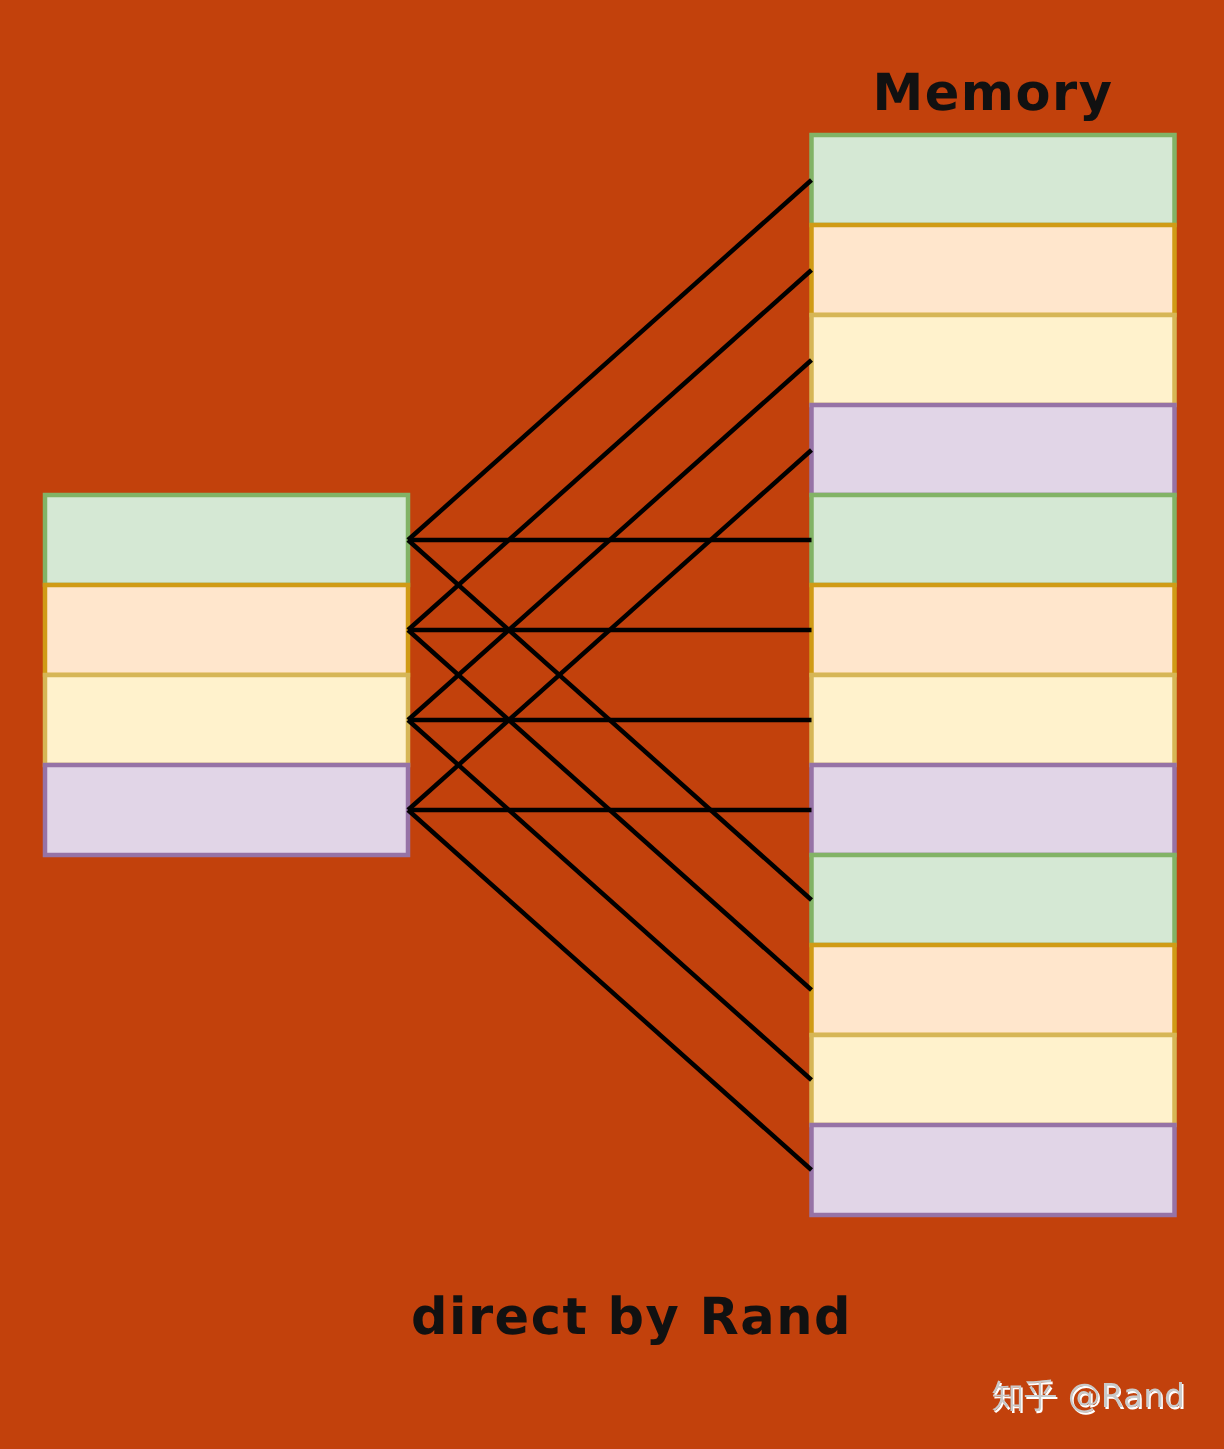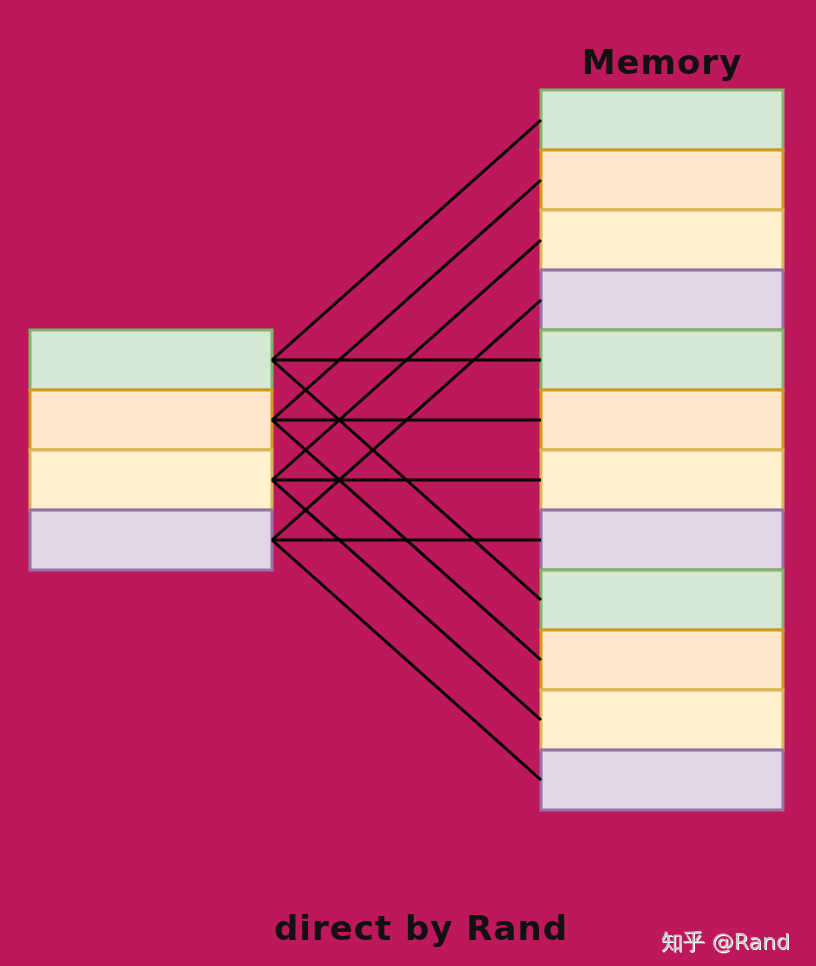--- a/index.html
+++ b/index.html
@@ -5,21 +5,21 @@
   html, body {
     margin: 0;
     padding: 0;
     background: #ffffff;
     font-family: "DejaVu Sans", sans-serif;
   }
   .canvas {
     position: relative;
     width: 816px;
     height: 966px;
-    background: #be185d;
+    background: #c2410c;
     overflow: hidden;
   }
   .diagram-svg {
     position: absolute;
     left: 0;
     top: 0;
     width: 816px;
     height: 966px;
     display: block;
   }
@@ -38,36 +38,35 @@
   }
   .cache-title {
     left: 30px;
     top: 282px;
     width: 242px;
   }
   .caption {
     position: absolute;
     left: 26px;
     right: 0;
-    top: 908px;
+    top: 858px;
     text-align: center;
     font-size: 34px;
     font-weight: 600;
     color: #111111;
     letter-spacing: 1px;
   }
   .watermark {
     position: absolute;
     right: 26px;
     top: 916px;
     font-size: 22px;
     color: #c9c9c9;
     text-shadow: 1px 1px 0 #ffffff;
     white-space: nowrap;
-    margin-top: 11px;
   }
 </style>
 </head>
 <body>
 
 <div class="canvas">
 
   <svg class="diagram-svg" xmlns="http://www.w3.org/2000/svg" viewBox="0 0 816 966">
       <rect x="541" y="90" width="242" height="60" fill="#d5e8d4" stroke="#82b366" stroke-width="3"></rect>
       <rect x="541" y="150" width="242" height="60" fill="#ffe6cc" stroke="#d09b16" stroke-width="3"></rect>

